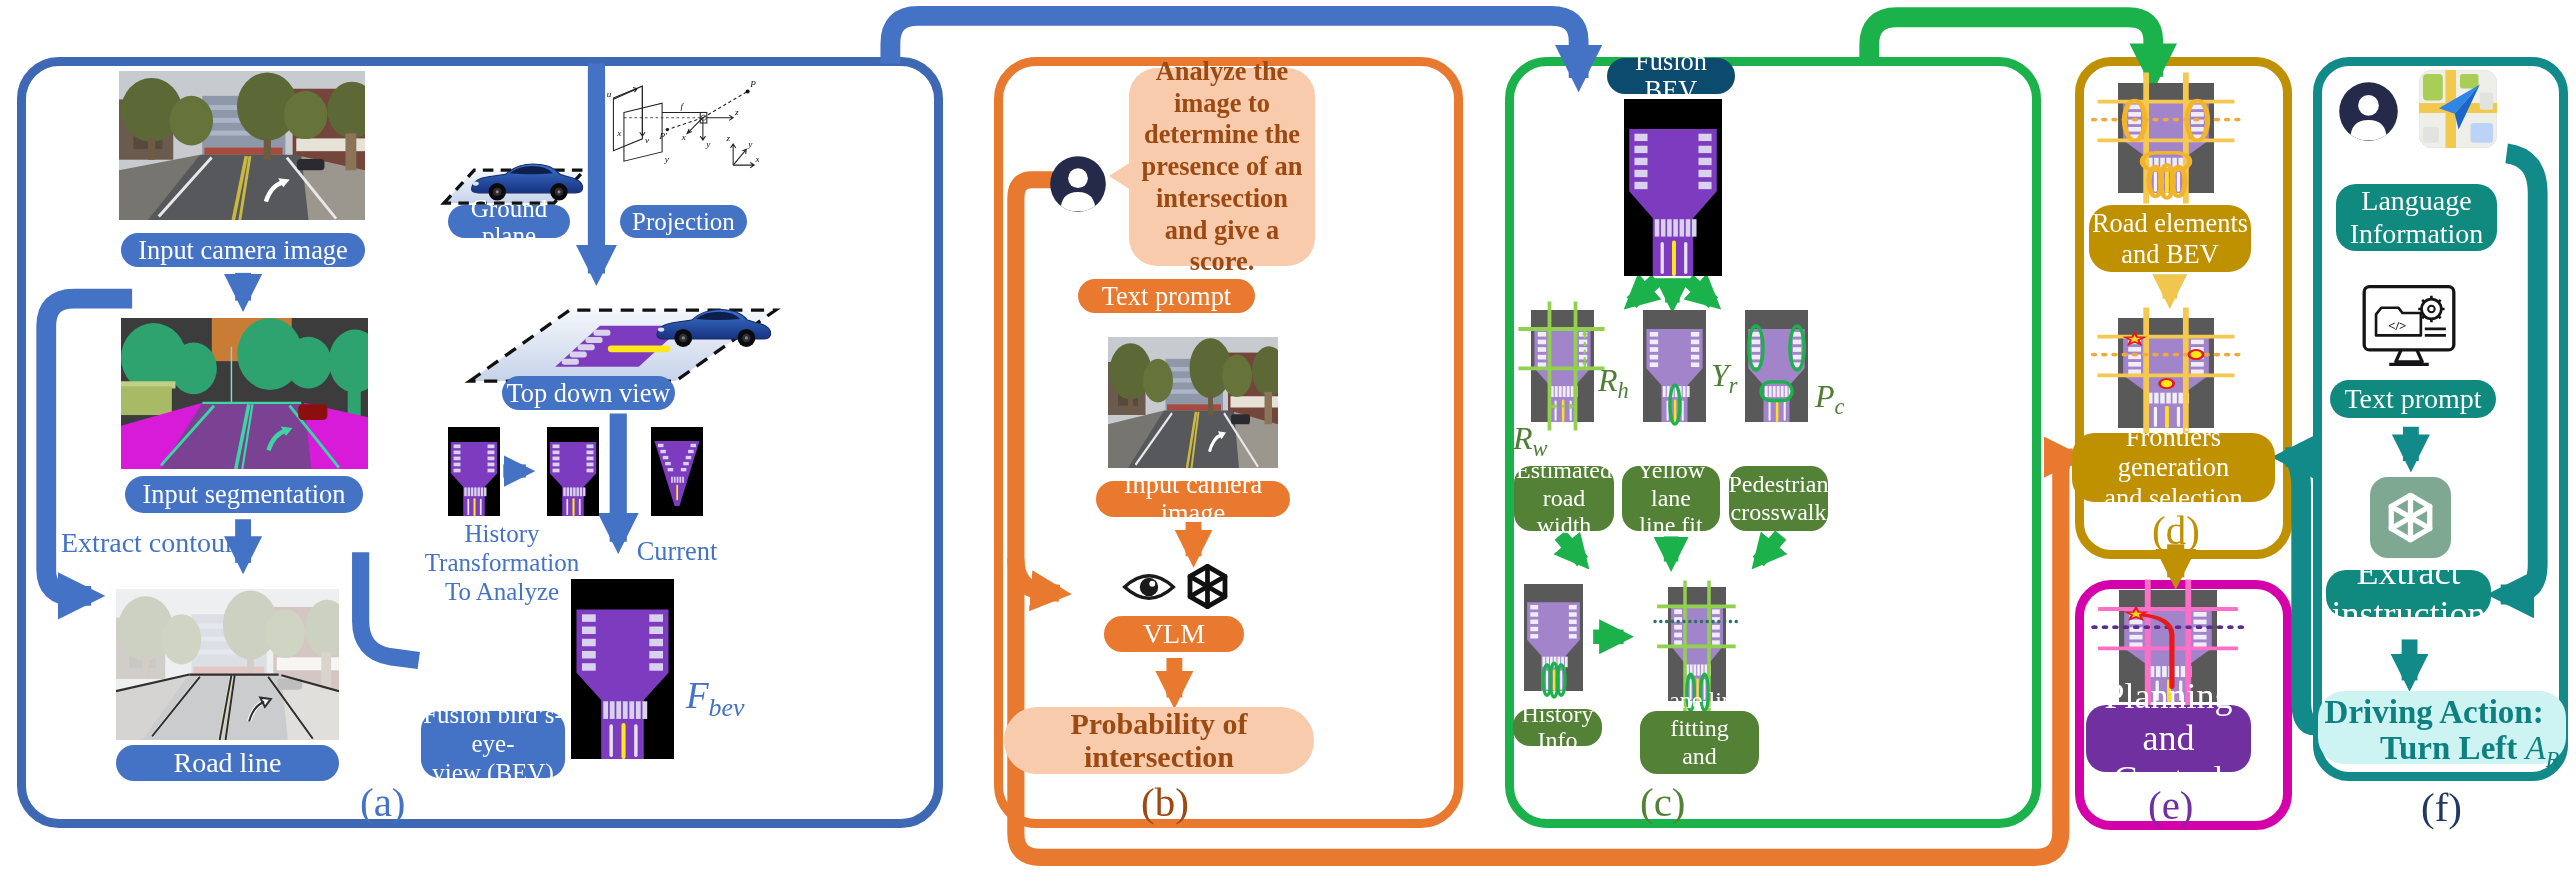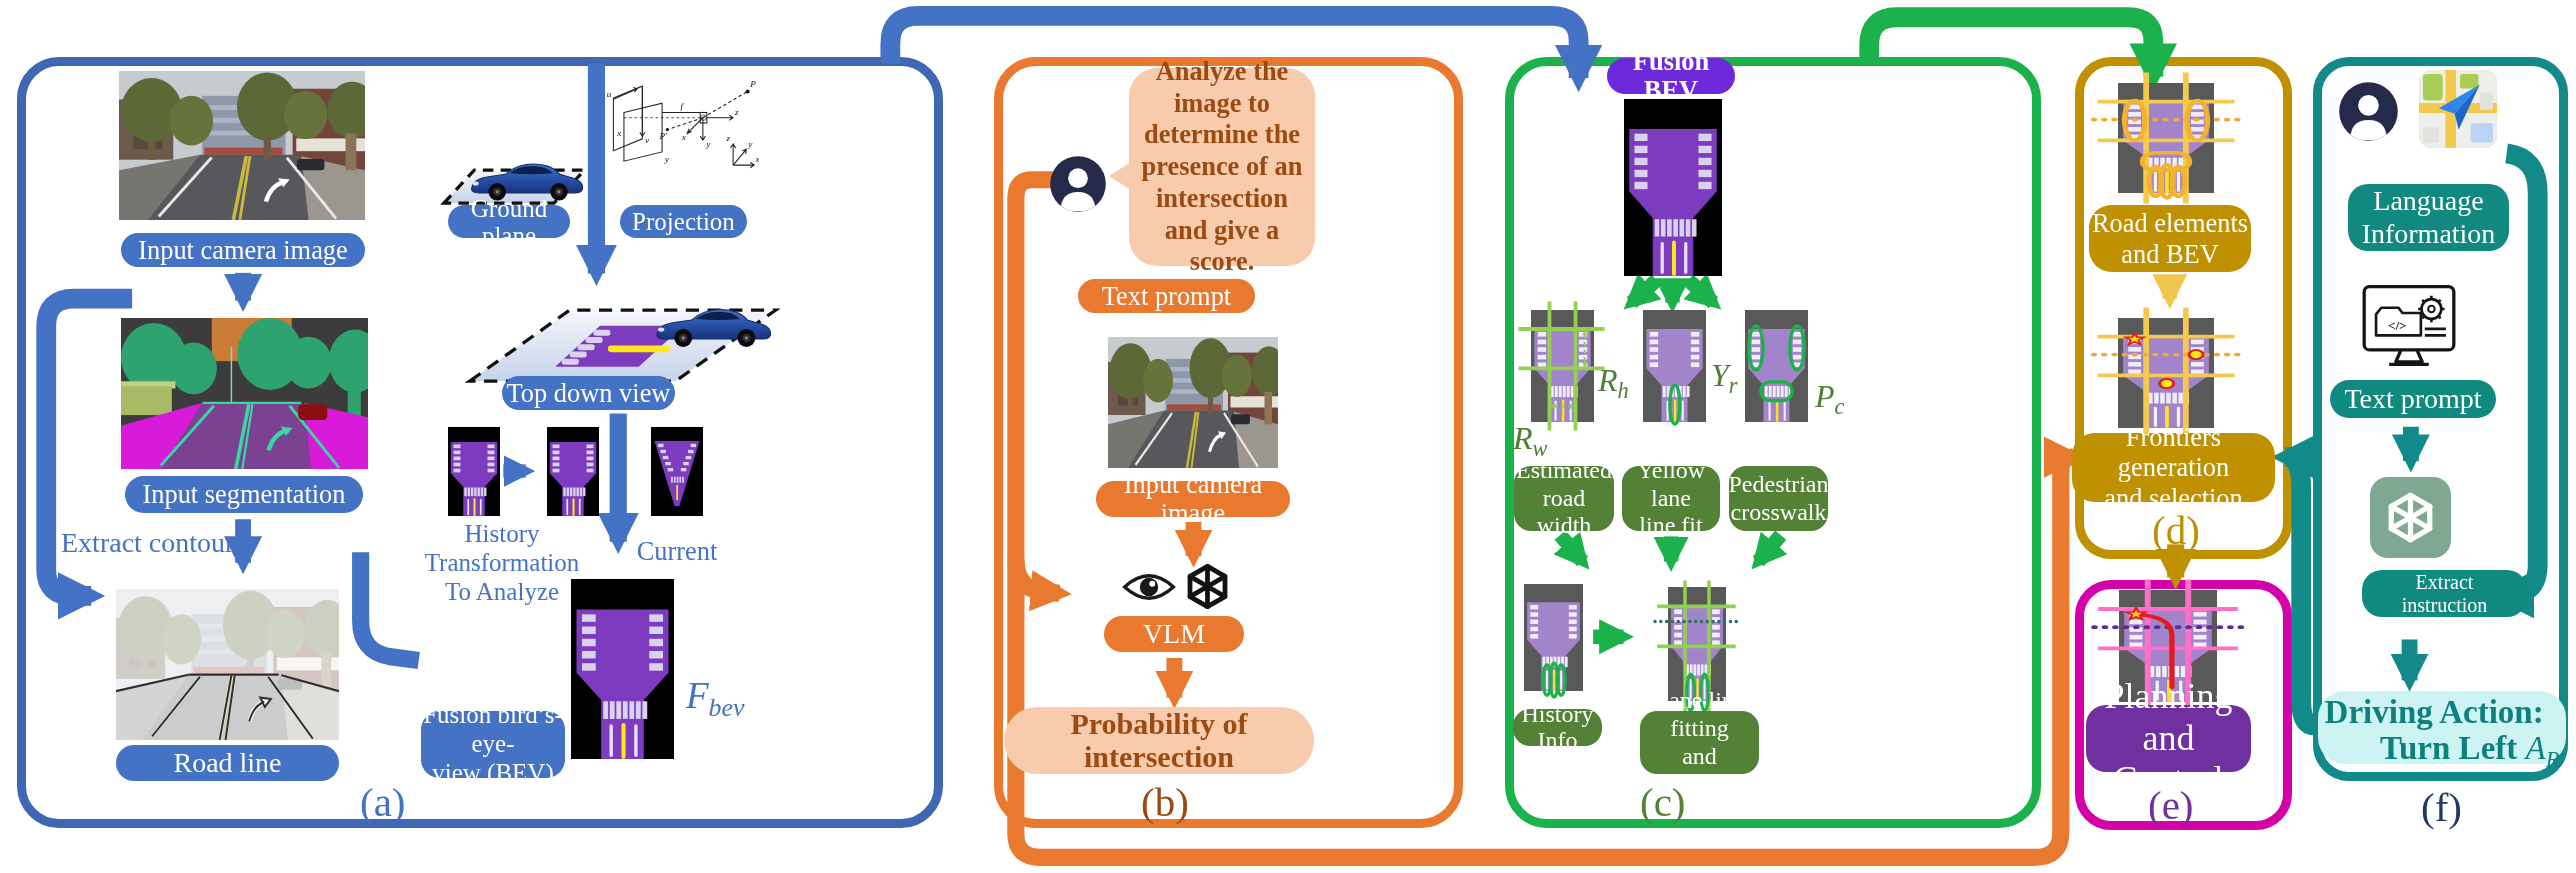--- a/index.html
+++ b/index.html
@@ -6,21 +6,21 @@
   #canvas{position:relative;width:2576px;height:874px;background:#fff;overflow:hidden;
           font-family:"Liberation Serif",serif;}
   .panel{position:absolute;border-radius:42px;background:transparent;z-index:0;}
   .abs{position:absolute;}
   .z2{z-index:2;}
   svg{display:block;}
   .pill{position:absolute;z-index:3;display:flex;align-items:center;justify-content:center;
         text-align:center;color:#fff;border-radius:18.5px;line-height:1.08;}
   .pill-blue{background:#4472C4;}
   .pill-orange{background:#E8792E;}
-  .pill-olive{background:#6d28d9;font-weight:bold;}
+  .pill-olive{background:#0c4a6e;}
   .box-green{background:#538135;border-radius:17px;}
   .box-gold{background:#BF9000;border-radius:22.5px;}
   .box-purple{background:#7030A0;border-radius:20px;}
   .box-teal{background:#10897F;border-radius:20px;}
   .peach{background:#F8CBAD;color:#9C4A11;font-weight:bold;border-radius:33px;}
   .cyanbox{background:#CDF4F2;color:#0E8080;font-weight:bold;border-radius:26.4px;}
   .cap{position:absolute;z-index:3;font-size:41px;}
   .mathlab{position:absolute;z-index:4;font-style:italic;}
   .mathlab sub, .fbev sub{font-size:70%;font-style:italic;}
   .bubble{position:absolute;z-index:3;background:#F8CBAD;border-radius:28px;color:#9C4A11;
@@ -590,21 +590,21 @@
   <rect x="0" y="50" width="118" height="15" fill="#F2C94C"></rect>
   <rect x="6" y="6" width="30" height="40" rx="6" fill="#A8CE55"></rect>
   <rect x="62" y="6" width="28" height="22" rx="4" fill="#A8CE55"></rect>
   <rect x="92" y="34" width="20" height="26" rx="3" fill="#E2E2DE"></rect>
   <rect x="6" y="86" width="24" height="24" rx="3" fill="#E2E2DE"></rect>
   <rect x="78" y="80" width="34" height="30" rx="5" fill="#BBD3F4"></rect>
   <polygon points="92,22 30,58 54,66" fill="#2F86E8"></polygon>
   <polygon points="92,22 54,66 60,90" fill="#1B66C9"></polygon>
 </svg>
 
-<div class="pill box-teal twoline" style="left:2336px;top:184px;width:161px;height:67px;font-size:28px;margin-left:12px;">
+<div class="pill box-teal twoline" style="left:2336px;top:184px;width:161px;height:67px;font-size:28px;">
   <div><span>Language</span><br><span>Information</span></div>
 </div>
 
 <svg class="abs z2" style="left:2360px;top:284px;" width="98" height="87" viewBox="0 0 148 132">
   <g stroke="#151515" stroke-width="5" fill="none" stroke-linejoin="round">
     <rect x="6" y="4" width="136" height="96" rx="8"></rect>
     <path d="M62 100 L54 118 H94 L86 100"></path>
     <path d="M44 122 H104"></path>
     <path d="M24 78 V46 L32 36 H58 L64 44 H92 V78 Z" stroke-width="4"></path>
     <circle cx="108" cy="38" r="15" stroke-width="4"></circle>
@@ -619,21 +619,21 @@
       <span>Text prompt</span>
     </div>
 
 <svg class="abs z2" style="left:2370px;top:476px;" width="81" height="83" viewBox="0 0 100 100">
   <rect width="100" height="100" rx="22" fill="#7FA893"></rect>
   <g color="#fff" transform="translate(50,50) scale(0.72) translate(-50,-50)">
         <use href="#knot"></use>
       </g>
 </svg>
 
-<div class="pill box-teal twoline" style="left:2326px;top:570px;width:165px;height:47px;font-size:20px;margin-left:36px;">
+<div class="pill box-teal twoline" style="left:2326px;top:570px;width:165px;height:47px;font-size:36px;">
   <div><span>Extract</span><br><span>instruction</span></div>
 </div>
 
 <div class="abs z2 cyanbox" style="left:2318px;top:691px;width:248px;height:73px;font-size:33px;line-height:1.1;padding:2.6px 6.6px;box-sizing:border-box;">
   <div style="text-align:left;"><span>Driving Action:</span></div>
   <div style="text-align:right;"><span>Turn Left</span>
     <span style="font-style:italic;font-weight:normal;"><span>A</span><sub style="font-size:68%;">R</sub></span>
   </div>
 </div>
 

